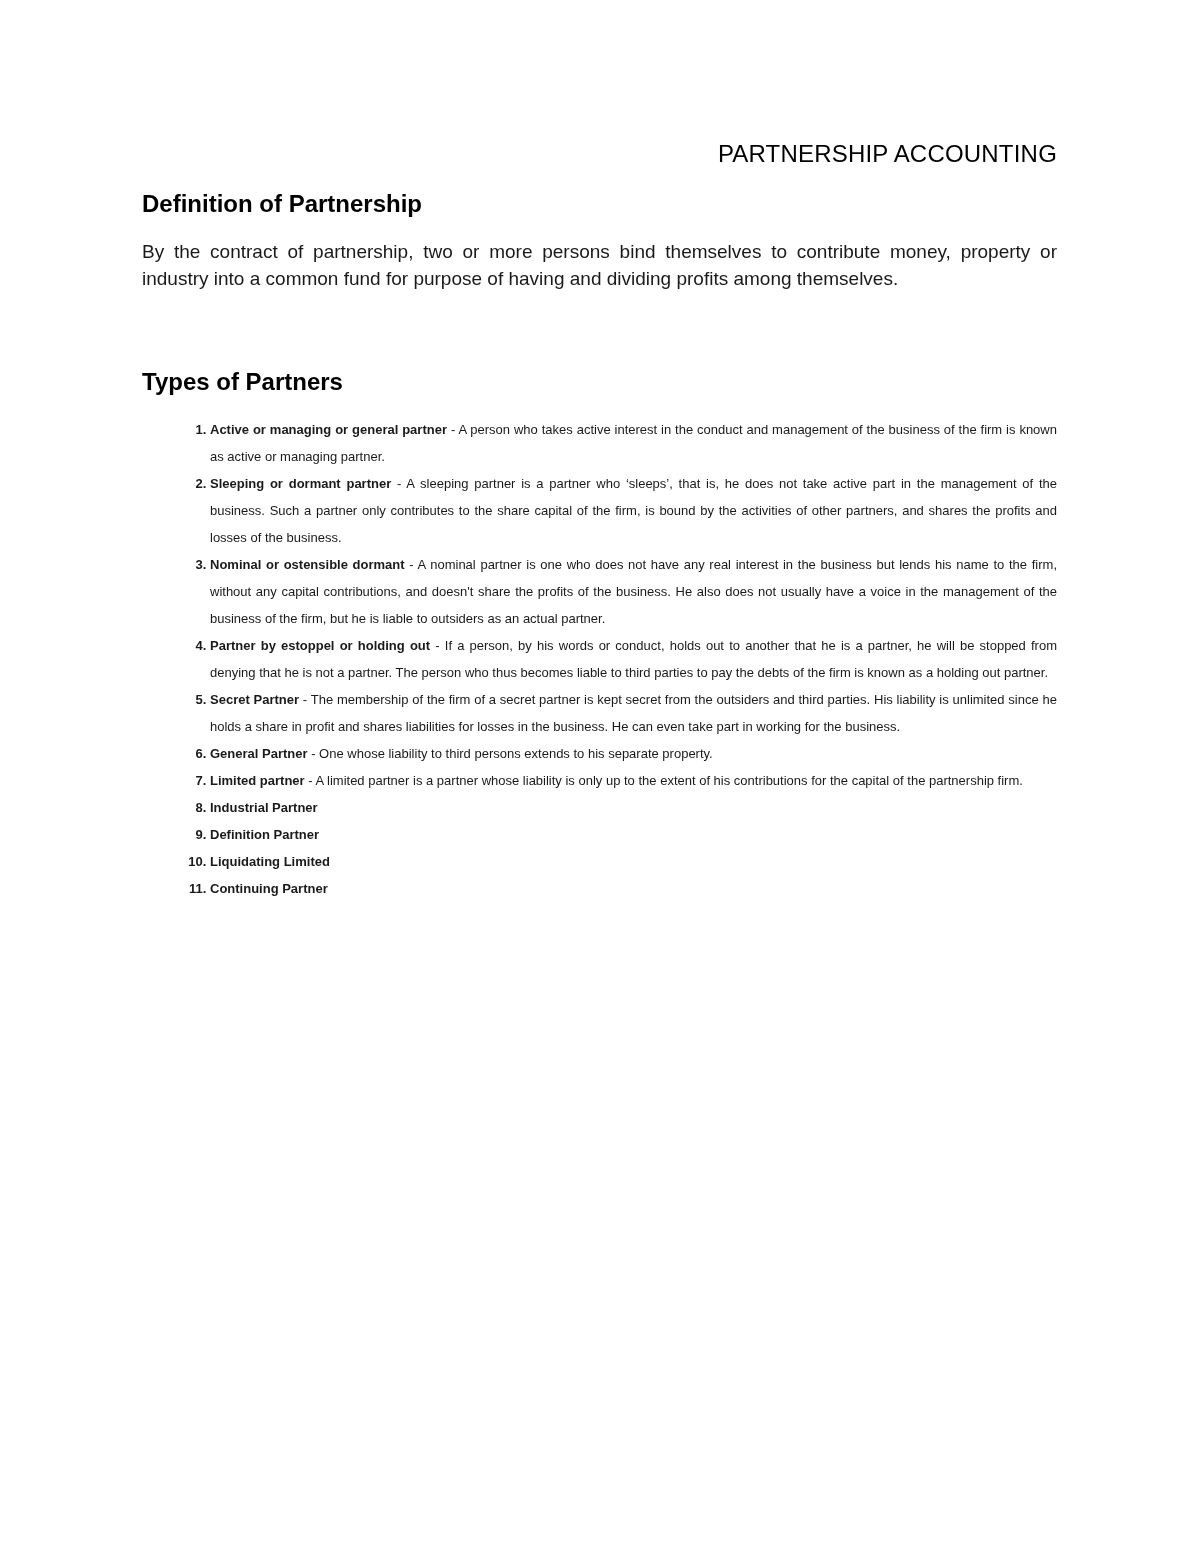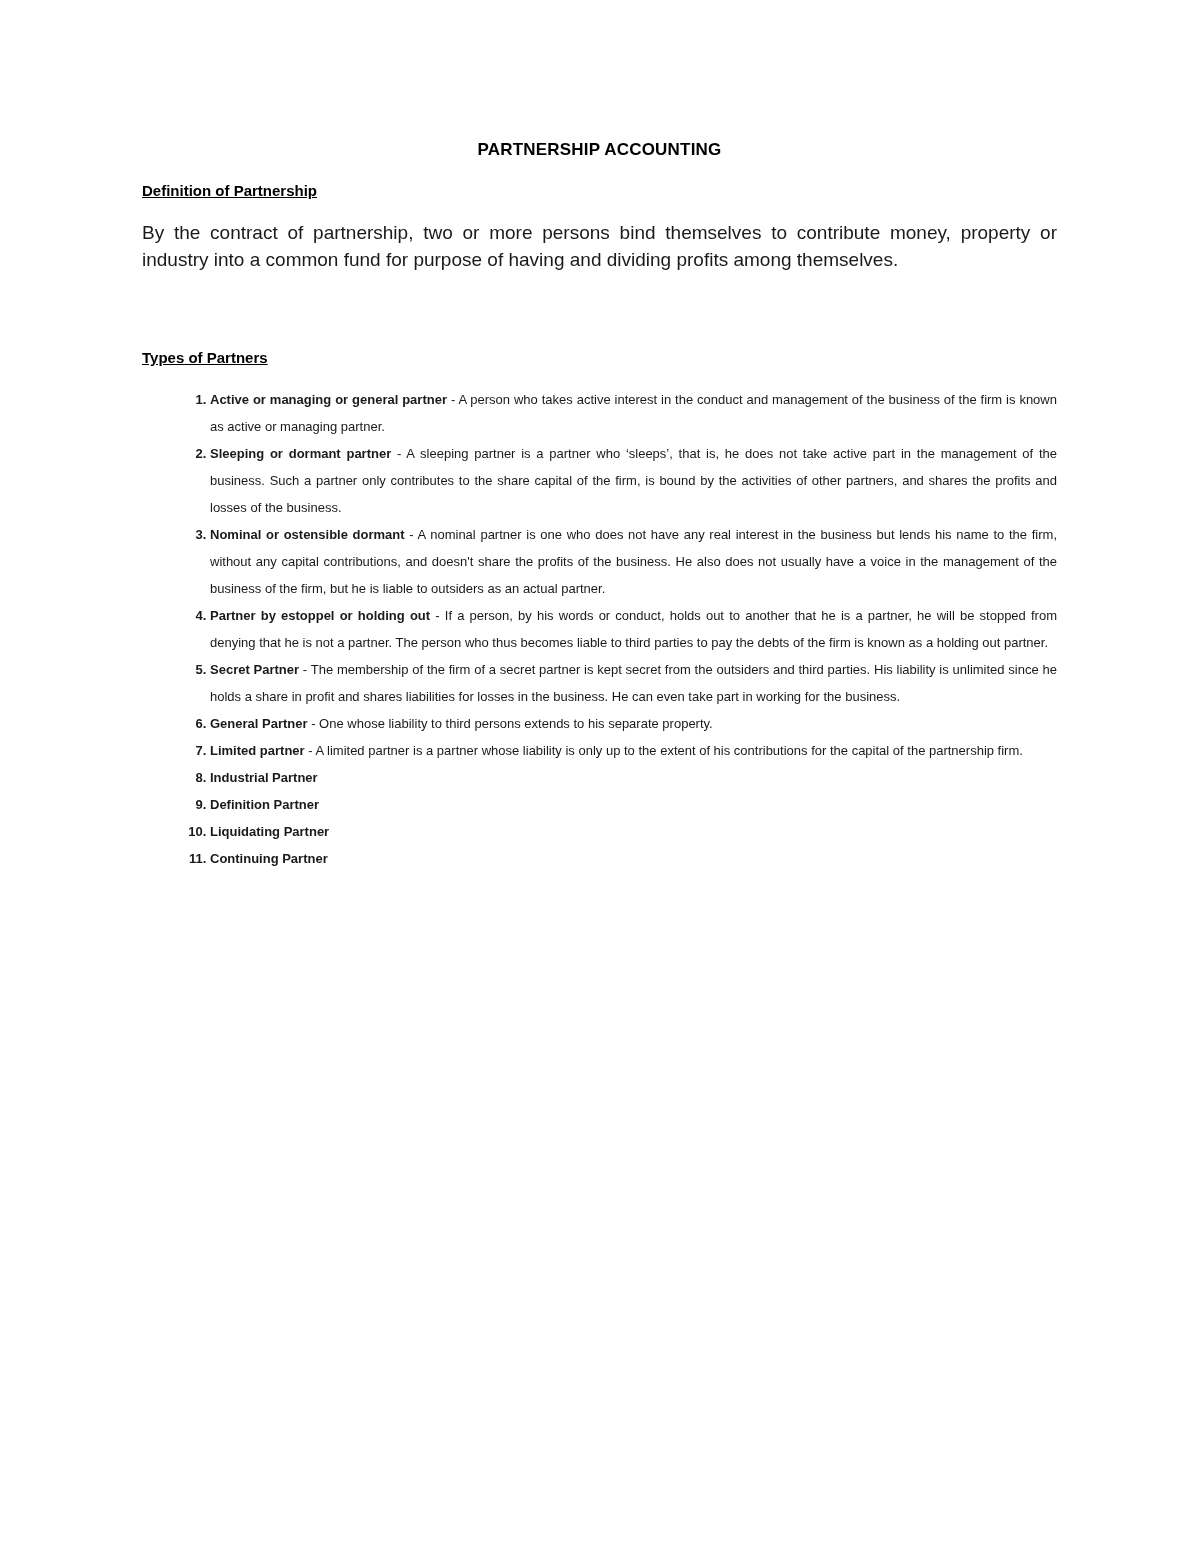--- a/index.html
+++ b/index.html
@@ -15,31 +15,30 @@
     -webkit-font-smoothing: antialiased;
   }
   .page {
     box-sizing: border-box;
     width: 1200px;
     min-height: 1553px;
     padding: 140px 143px 60px 142px;
     background: #ffffff;
   }
   .doc-title {
-    font-size: 17px;
-    font-weight: bold;
-    text-align: center;
+    font-size: 24px;
+    font-weight: normal;
+    text-align: right;
     margin: 0 0 22px 0;
     letter-spacing: 0.2px;
   }
   .section-heading {
-    font-size: 15px;
+    font-size: 24px;
     font-weight: bold;
     margin: 0 0 20px 0;
-    text-decoration: underline;
   }
   .para {
     font-size: 19px;
     line-height: 27px;
     margin: 0 0 20px 0;
     color: #1a1a1a;
   }
   .para.justified {
     text-align: justify;
   }
@@ -115,21 +114,21 @@
       </li>
       <li>
         <span class="partner-term">Industrial Partner</span>
         <span class="partner-desc"></span>
       </li>
       <li>
         <span class="partner-term">Definition Partner</span>
         <span class="partner-desc"></span>
       </li>
       <li>
-        <span class="partner-term">Liquidating Partner</span>
+        <span class="partner-term">Liquidating Limited</span>
         <span class="partner-desc"></span>
       </li>
       <li>
         <span class="partner-term">Continuing Partner</span>
         <span class="partner-desc"></span>
       </li>
     </ol>
   </div>
 
 </div>

